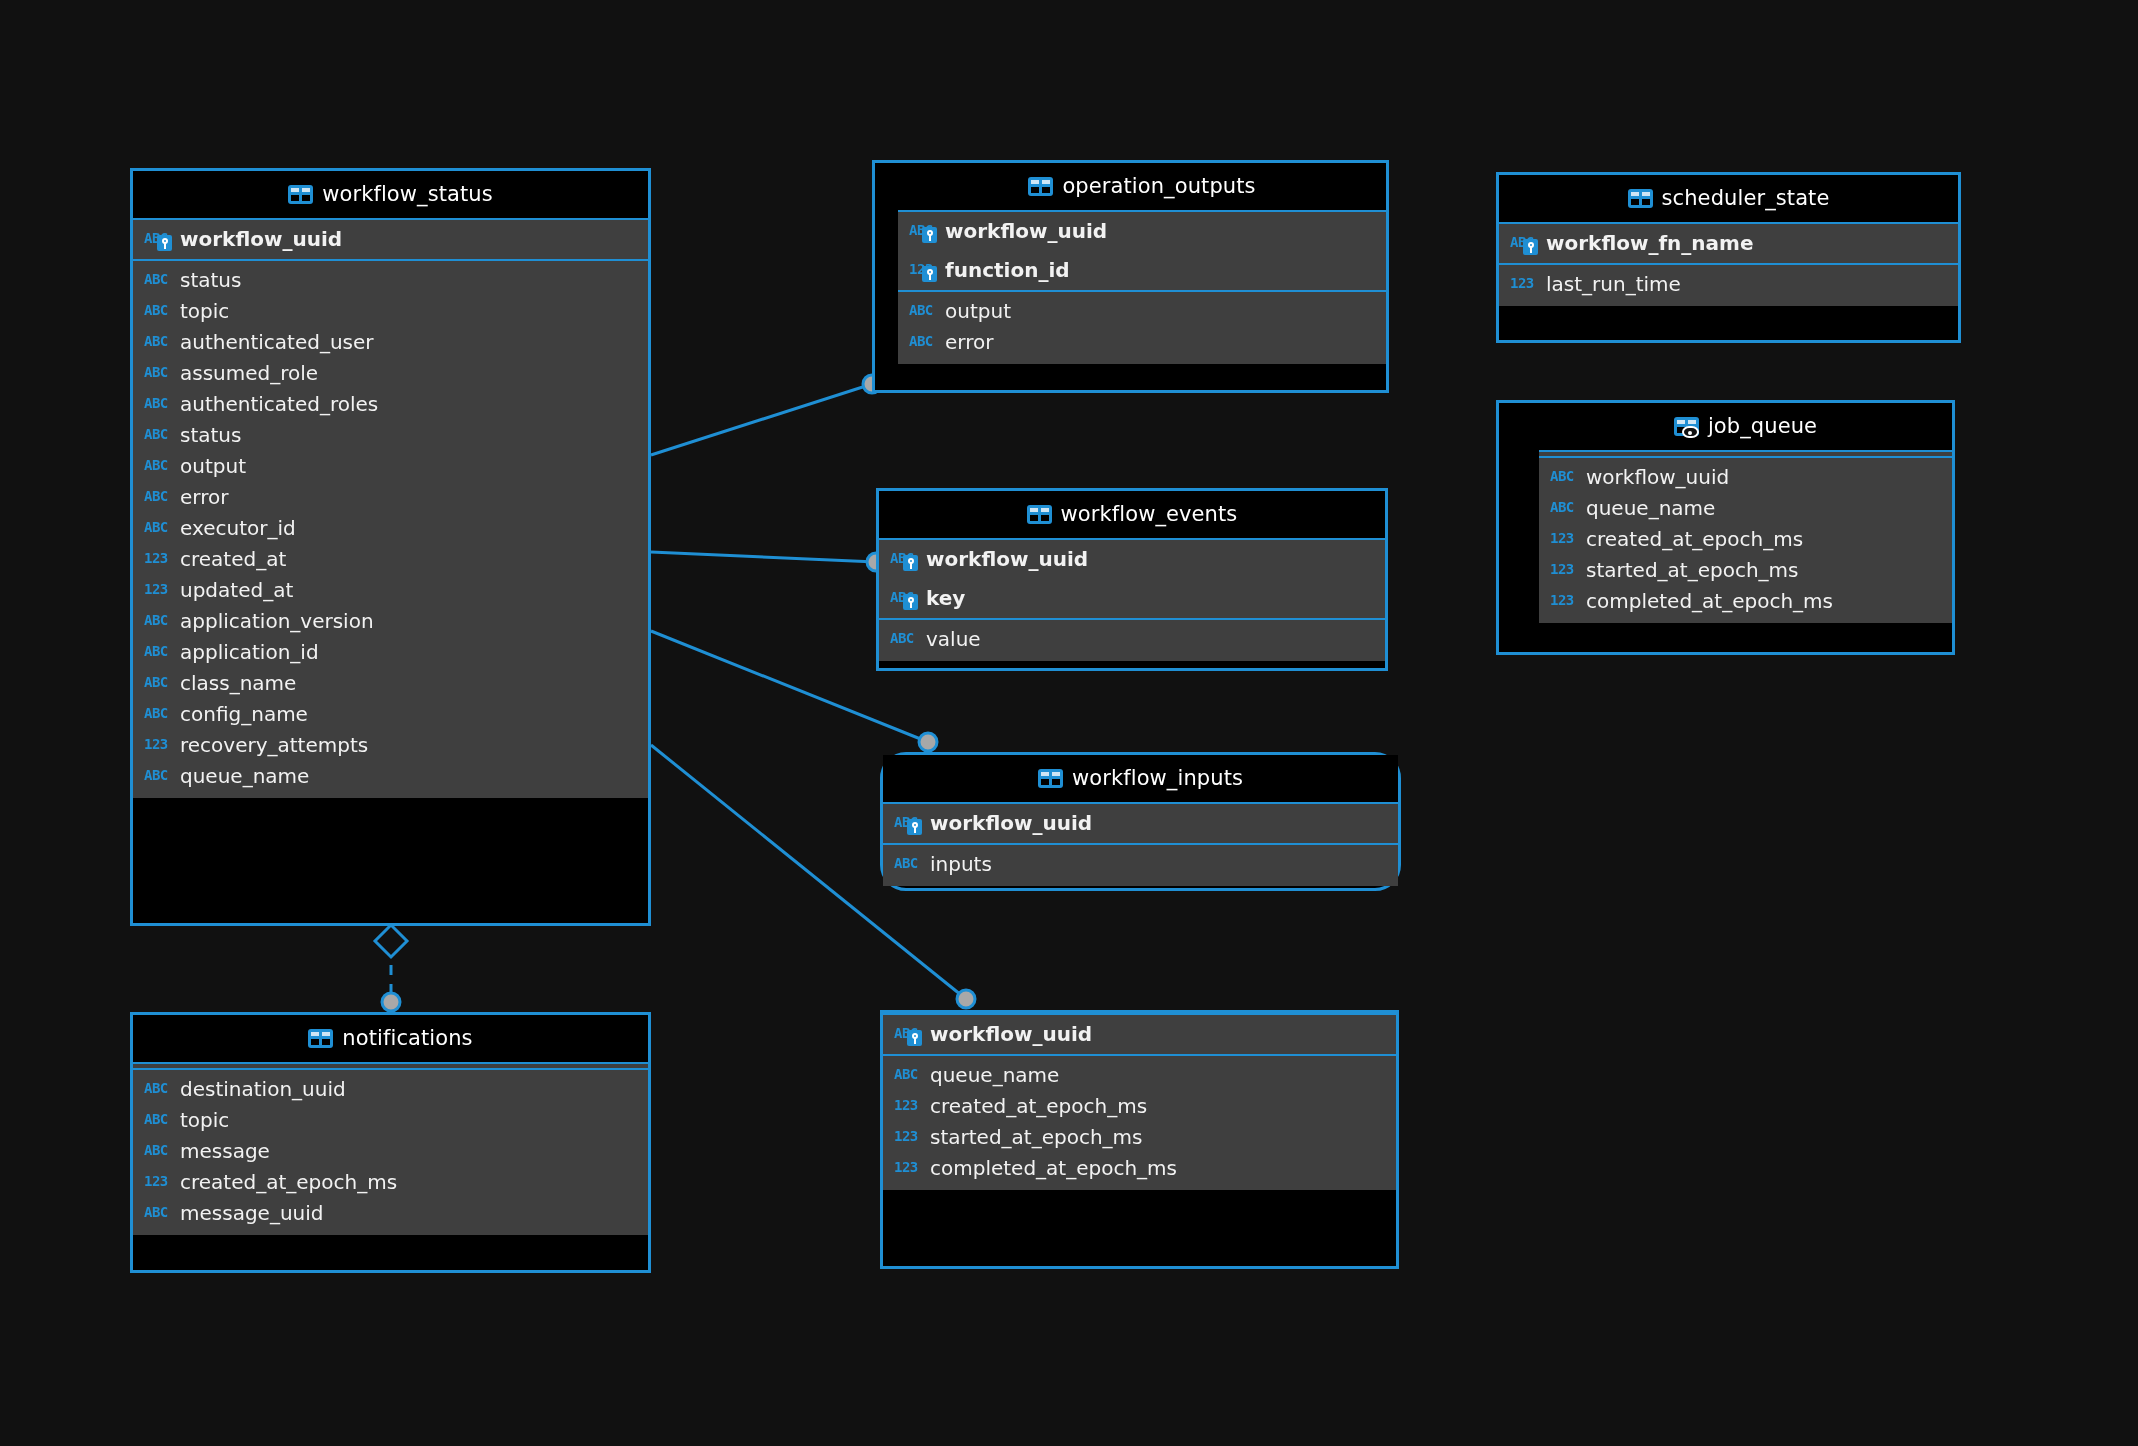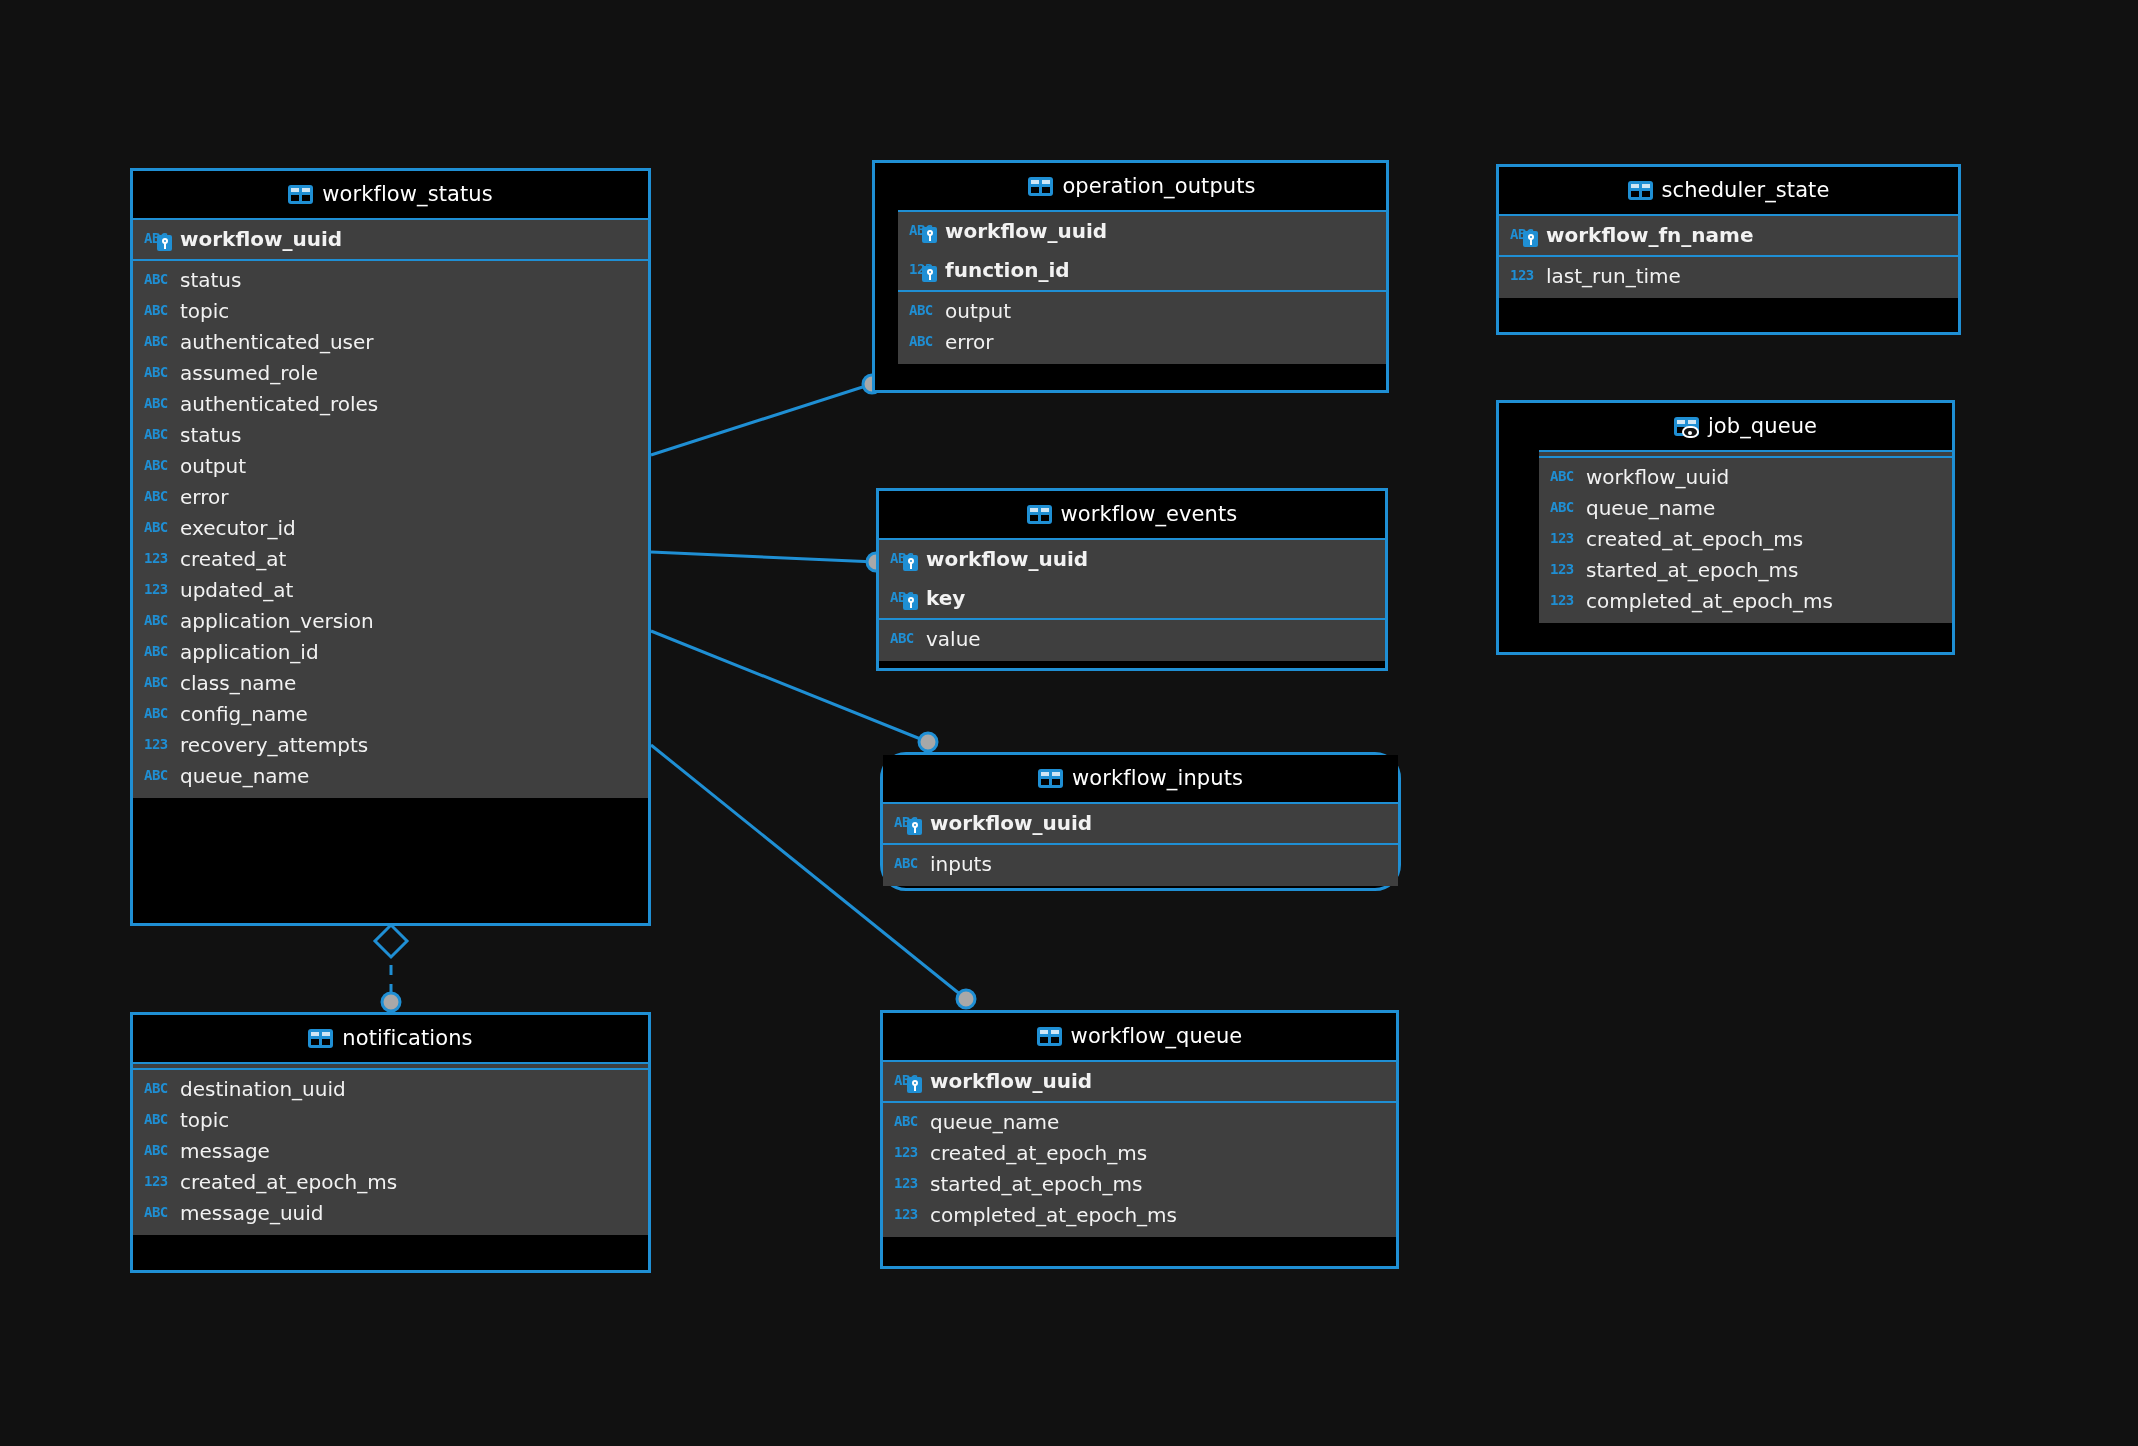--- a/index.html
+++ b/index.html
@@ -360,40 +360,105 @@
         <div class="col-block">
           <div class="row">
             <span class="tbadge">
               <span class="tt">ABC</span>
             </span>
             <span class="label">inputs</span>
           </div>
         </div>
       </div>
       <div class="entity" style="left: 880px; top: 1010px; width: 519px; height: 259px;">
+        <div class="pk-block">
+          <div class="row pk">
+            <span class="tbadge">
+              <span class="tt">ABC</span>
+              <span class="keymark"></span>
+            </span>
+            <span class="label">workflow_uuid</span>
+          </div>
+        </div>
+        <div class="col-block">
+          <div class="row">
+            <span class="tbadge">
+              <span class="tt">ABC</span>
+            </span>
+            <span class="label">queue_name</span>
+          </div>
+          <div class="row">
+            <span class="tbadge">
+              <span class="tt">123</span>
+            </span>
+            <span class="label">created_at_epoch_ms</span>
+          </div>
+          <div class="row">
+            <span class="tbadge">
+              <span class="tt">123</span>
+            </span>
+            <span class="label">started_at_epoch_ms</span>
+          </div>
+          <div class="row">
+            <span class="tbadge">
+              <span class="tt">123</span>
+            </span>
+            <span class="label">completed_at_epoch_ms</span>
+          </div>
+        </div>
+      </div>
+      <div class="entity" style="left: 1496px; top: 172px; width: 465px; height: 171px;">
         <div class="ent-header">
           <span class="tbl-icon">
             <span class="body"></span>
             <span class="c c1"></span>
             <span class="c c2"></span>
             <span class="d d1"></span>
             <span class="d d2"></span>
           </span>
-          <span class="ent-title">workflow_queue</span>
+          <span class="ent-title">scheduler_state</span>
         </div>
         <div class="pk-block">
           <div class="row pk">
             <span class="tbadge">
               <span class="tt">ABC</span>
               <span class="keymark"></span>
             </span>
+            <span class="label">workflow_fn_name</span>
+          </div>
+        </div>
+        <div class="col-block">
+          <div class="row">
+            <span class="tbadge">
+              <span class="tt">123</span>
+            </span>
+            <span class="label">last_run_time</span>
+          </div>
+        </div>
+      </div>
+      <div class="entity" style="left: 1496px; top: 400px; width: 459px; height: 255px; padding-left: 40px;">
+        <div class="ent-header">
+          <span class="tbl-icon view">
+            <span class="body"></span>
+            <span class="c c1"></span>
+            <span class="c c2"></span>
+            <span class="d d1"></span>
+            <span class="d d2"></span>
+            <span class="eye"></span>
+          </span>
+          <span class="ent-title">job_queue</span>
+        </div>
+        <div class="pk-block empty"></div>
+        <div class="col-block">
+          <div class="row">
+            <span class="tbadge">
+              <span class="tt">ABC</span>
+            </span>
             <span class="label">workflow_uuid</span>
           </div>
-        </div>
-        <div class="col-block">
           <div class="row">
             <span class="tbadge">
               <span class="tt">ABC</span>
             </span>
             <span class="label">queue_name</span>
           </div>
           <div class="row">
             <span class="tbadge">
               <span class="tt">123</span>
             </span>
@@ -406,134 +471,59 @@
             <span class="label">started_at_epoch_ms</span>
           </div>
           <div class="row">
             <span class="tbadge">
               <span class="tt">123</span>
             </span>
             <span class="label">completed_at_epoch_ms</span>
           </div>
         </div>
       </div>
-      <div class="entity" style="left: 1496px; top: 164px; width: 465px; height: 171px;">
+      <div class="entity" style="left: 130px; top: 1012px; width: 521px; height: 261px;">
         <div class="ent-header">
           <span class="tbl-icon">
             <span class="body"></span>
             <span class="c c1"></span>
             <span class="c c2"></span>
             <span class="d d1"></span>
             <span class="d d2"></span>
           </span>
-          <span class="ent-title">scheduler_state</span>
-        </div>
-        <div class="pk-block">
-          <div class="row pk">
-            <span class="tbadge">
-              <span class="tt">ABC</span>
-              <span class="keymark"></span>
-            </span>
-            <span class="label">workflow_fn_name</span>
-          </div>
-        </div>
-        <div class="col-block">
-          <div class="row">
-            <span class="tbadge">
-              <span class="tt">123</span>
-            </span>
-            <span class="label">last_run_time</span>
-          </div>
-        </div>
-      </div>
-      <div class="entity" style="left: 1496px; top: 400px; width: 459px; height: 255px; padding-left: 40px;">
-        <div class="ent-header">
-          <span class="tbl-icon view">
-            <span class="body"></span>
-            <span class="c c1"></span>
-            <span class="c c2"></span>
-            <span class="d d1"></span>
-            <span class="d d2"></span>
-            <span class="eye"></span>
-          </span>
-          <span class="ent-title">job_queue</span>
+          <span class="ent-title">notifications</span>
         </div>
         <div class="pk-block empty"></div>
         <div class="col-block">
           <div class="row">
             <span class="tbadge">
               <span class="tt">ABC</span>
             </span>
-            <span class="label">workflow_uuid</span>
-          </div>
-          <div class="row">
-            <span class="tbadge">
-              <span class="tt">ABC</span>
-            </span>
-            <span class="label">queue_name</span>
+            <span class="label">destination_uuid</span>
+          </div>
+          <div class="row">
+            <span class="tbadge">
+              <span class="tt">ABC</span>
+            </span>
+            <span class="label">topic</span>
+          </div>
+          <div class="row">
+            <span class="tbadge">
+              <span class="tt">ABC</span>
+            </span>
+            <span class="label">message</span>
           </div>
           <div class="row">
             <span class="tbadge">
               <span class="tt">123</span>
             </span>
             <span class="label">created_at_epoch_ms</span>
           </div>
           <div class="row">
             <span class="tbadge">
-              <span class="tt">123</span>
-            </span>
-            <span class="label">started_at_epoch_ms</span>
-          </div>
-          <div class="row">
-            <span class="tbadge">
-              <span class="tt">123</span>
-            </span>
-            <span class="label">completed_at_epoch_ms</span>
-          </div>
-        </div>
-      </div>
-      <div class="entity" style="left: 130px; top: 1012px; width: 521px; height: 261px;">
-        <div class="ent-header">
-          <span class="tbl-icon">
-            <span class="body"></span>
-            <span class="c c1"></span>
-            <span class="c c2"></span>
-            <span class="d d1"></span>
-            <span class="d d2"></span>
-          </span>
-          <span class="ent-title">notifications</span>
-        </div>
-        <div class="pk-block empty"></div>
-        <div class="col-block">
-          <div class="row">
-            <span class="tbadge">
-              <span class="tt">ABC</span>
-            </span>
-            <span class="label">destination_uuid</span>
-          </div>
-          <div class="row">
-            <span class="tbadge">
-              <span class="tt">ABC</span>
-            </span>
-            <span class="label">topic</span>
-          </div>
-          <div class="row">
-            <span class="tbadge">
-              <span class="tt">ABC</span>
-            </span>
-            <span class="label">message</span>
-          </div>
-          <div class="row">
-            <span class="tbadge">
-              <span class="tt">123</span>
-            </span>
-            <span class="label">created_at_epoch_ms</span>
-          </div>
-          <div class="row">
-            <span class="tbadge">
               <span class="tt">ABC</span>
             </span>
             <span class="label">message_uuid</span>
           </div>
         </div>
       </div>
     </div>
 
 </div>
 

